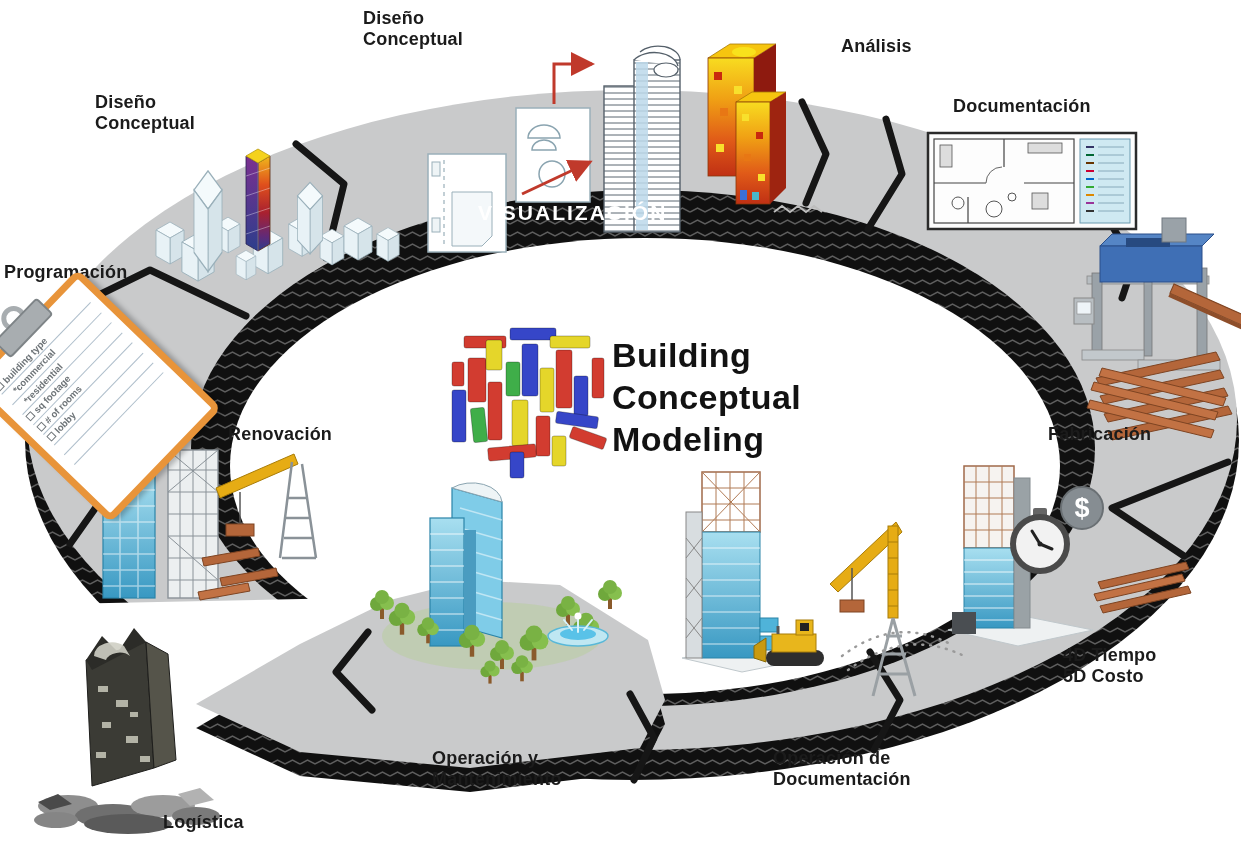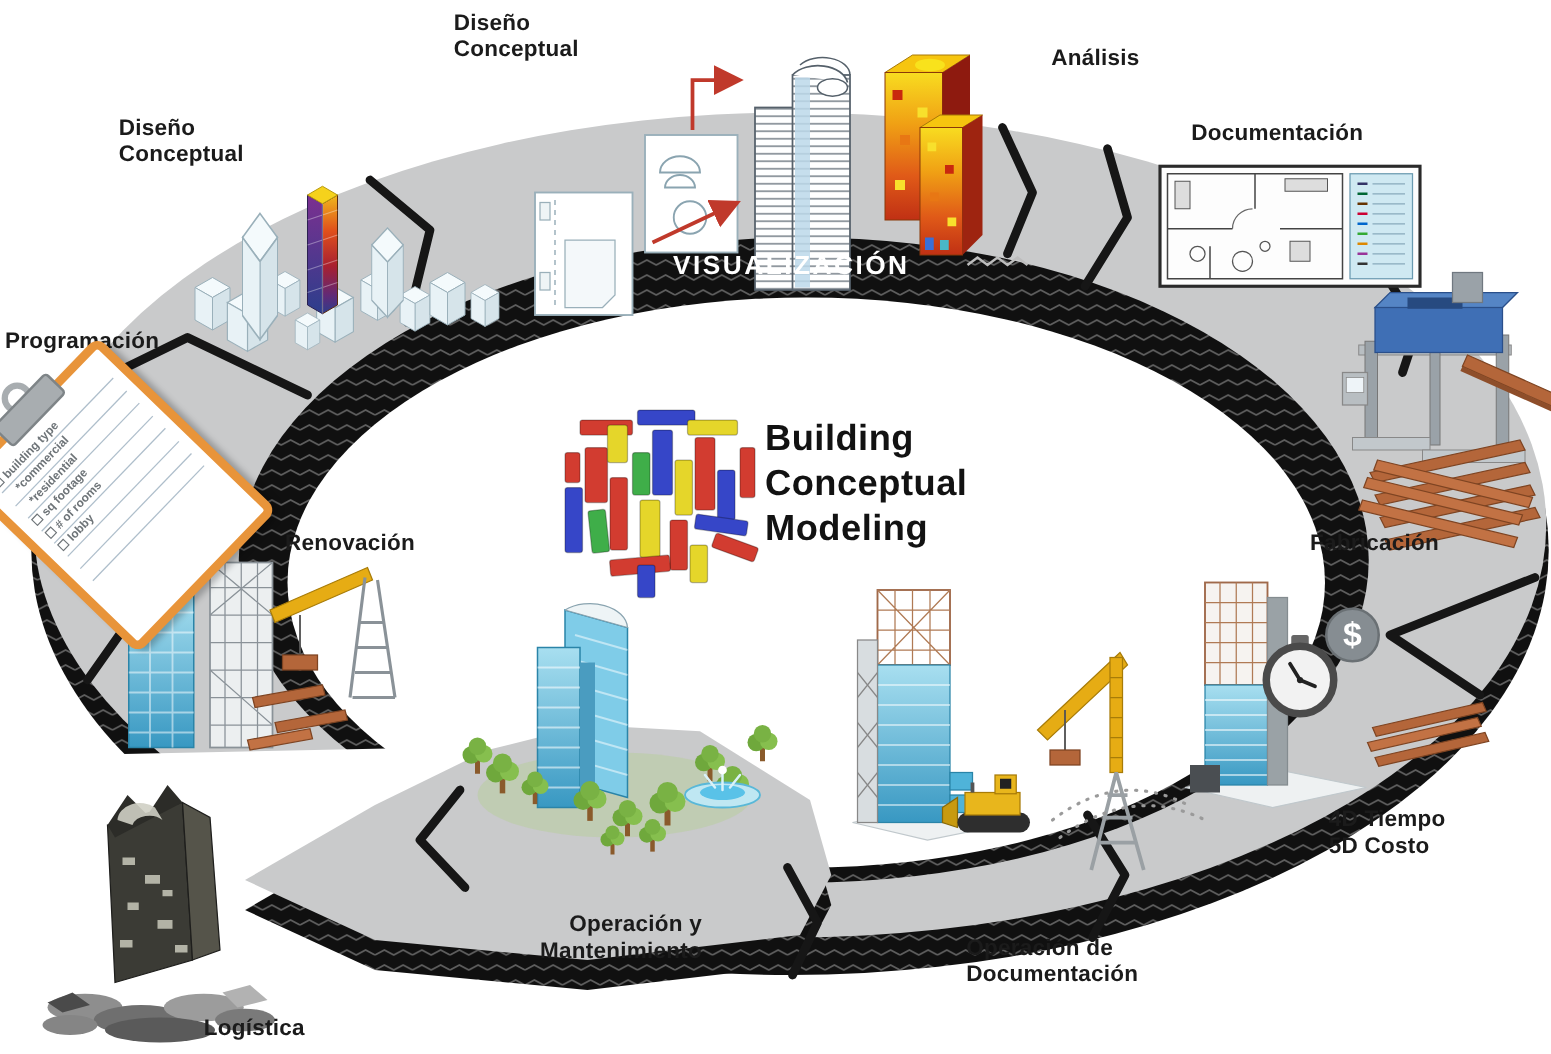--- a/index.html
+++ b/index.html
@@ -2,23 +2,23 @@
 <html><head>
 <meta charset="utf-8">
 <style>
   html,body{margin:0;padding:0;background:#fff;}
   .stage{position:relative;width:1241px;height:843px;background:#fff;overflow:hidden;
          font-family:"Liberation Sans",sans-serif;}
   .scene{position:absolute;left:0;top:0;}
   .label{position:absolute;font-weight:bold;font-size:18px;line-height:1.16;color:#1b1b1b;
          letter-spacing:.2px;white-space:nowrap;}
   .label span{display:block;}
-  .viz-label{position:absolute;left:478px;top:201px;width:310px;text-align:center;
+  .viz-label{position:absolute;left:478px;top:201px;width:310px;
              font-weight:bold;font-size:21px;color:#fff;letter-spacing:2px;white-space:nowrap;}
-  .bim-title{position:absolute;left:612px;top:334px;font-weight:bold;font-size:29px;
+  .bim-title{position:absolute;left:612px;top:334px;font-weight:bold;font-size:34px;
              line-height:1.24;color:#121212;letter-spacing:.4px;}
   .bim-title span{display:block;}
   .clipboard{position:absolute;left:14px;top:296px;width:146px;height:186px;
              transform:rotate(-46deg);background:#fff;border:7px solid #e8943a;border-radius:9px;
              box-shadow:3px 4px 5px rgba(0,0,0,.25);}
   .clip-bar{position:absolute;top:-17px;left:50%;transform:translateX(-50%);
             width:58px;height:20px;background:#a8adb0;border:2px solid #7e8487;border-radius:4px;}
   .clip-ring{position:absolute;top:-31px;left:50%;transform:translateX(-50%);
              width:15px;height:15px;border:5px solid #a8adb0;border-radius:50%;}
   .cb-items{padding:12px 8px 0 10px;}
@@ -449,21 +449,21 @@
       <span>Fabricación</span>
     </div>
 <div class="label" style="left:1063px;top:645px;">
       <span>4D Tiempo</span>
       <span>5D Costo</span>
     </div>
 <div class="label" style="left:773px;top:748px;">
       <span>Operación de</span>
       <span>Documentación</span>
     </div>
-<div class="label" style="left:432px;top:729px;text-align:right;">
+<div class="label" style="left:432px;top:748px;">
       <span>Operación y</span>
       <span>Mantenimiento</span>
     </div>
 <div class="label" style="left:228px;top:424px;">
       <span>Renovación</span>
     </div>
 <div class="label" style="left:163px;top:812px;">
       <span>Logística</span>
     </div>
 

